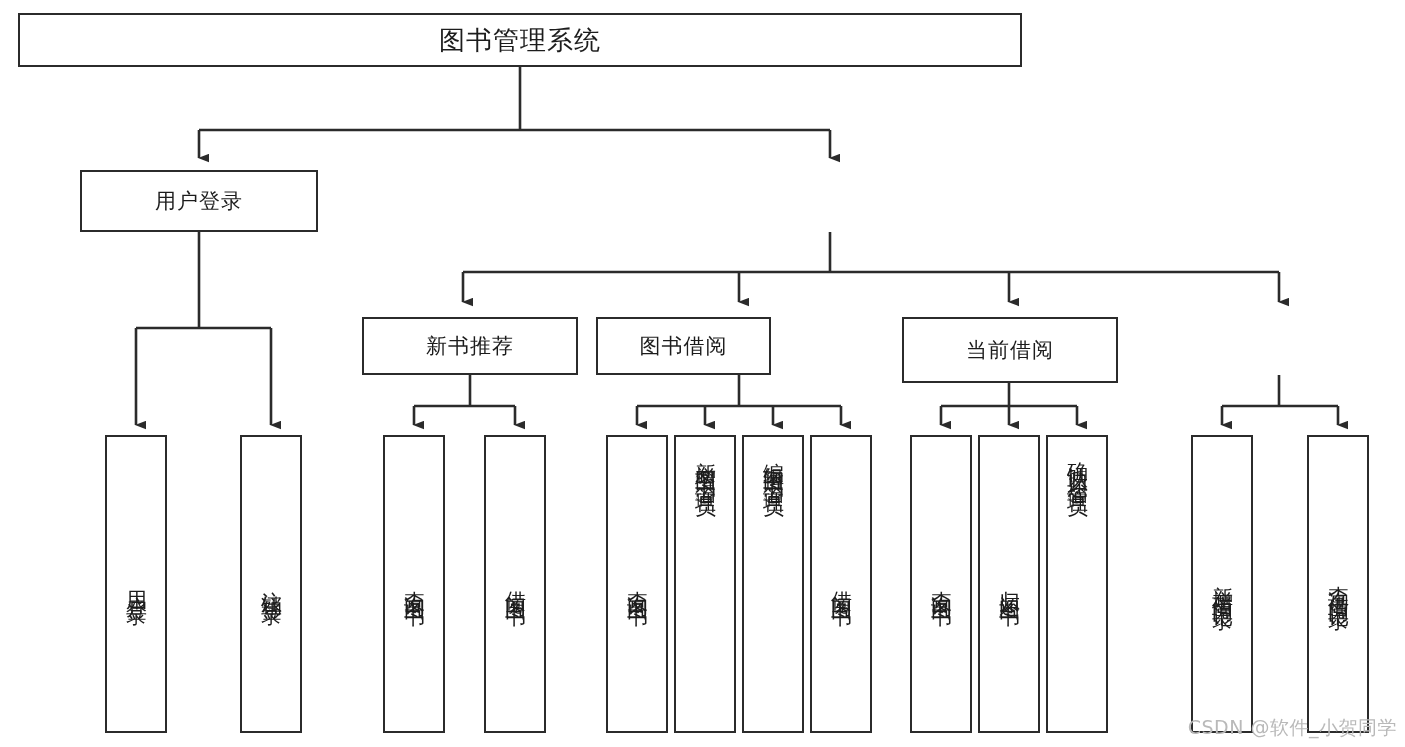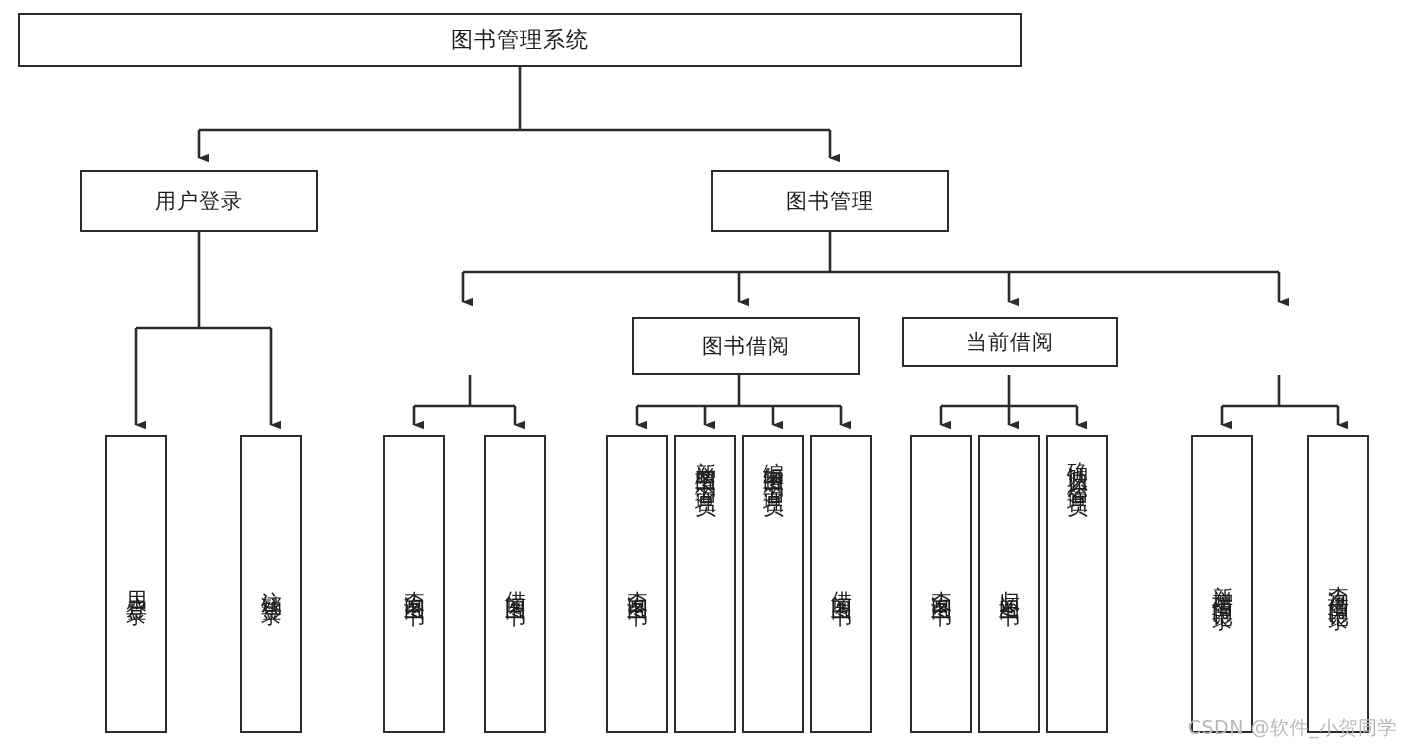--- a/index.html
+++ b/index.html
@@ -24,21 +24,21 @@
     color:#1c1c1c;
   }
   .node .lbl{
     display:block;
     text-align:center;
     line-height:1.18;
     white-space:nowrap;
   }
   
   .node.h .lbl{font-size:21px;letter-spacing:1px;}
-  .node.root .lbl{font-size:22px;letter-spacing:1px;}
+  .node.root .lbl{font-size:26px;letter-spacing:1px;}
 
   
   .node.v{
     align-items:flex-start;
     justify-content:center;
     padding-top:8px;
   }
   .node.v .lbl{
     writing-mode:vertical-rl;
     text-orientation:upright;
@@ -114,28 +114,28 @@
     </g>
   </svg>
 
   <div class="node h root" style="left:18px;top:13px;width:1004px;height:54px;">
     <span class="lbl">图书管理系统</span>
   </div>
 
   <div class="node h" style="left:80px;top:170px;width:238px;height:62px;">
     <span class="lbl">用户登录</span>
   </div>
-  <div class="node h" style="left:711px;top:170px;width:238px;height:62px;">
-    <span class="lbl">图书管理</span>
+
+  <div class="node h" style="left:362px;top:317px;width:216px;height:58px;">
+    <span class="lbl">新书推荐</span>
   </div>
-
-  <div class="node h" style="left:632px;top:317px;width:228px;height:58px;">
+  <div class="node h" style="left:596px;top:317px;width:175px;height:58px;">
     <span class="lbl">图书借阅</span>
   </div>
-  <div class="node h" style="left:902px;top:317px;width:216px;height:50px;">
+  <div class="node h" style="left:902px;top:317px;width:216px;height:66px;">
     <span class="lbl">当前借阅</span>
   </div>
 
   <div class="node v mid" style="left:105px;top:435px;width:62px;height:298px;">
     <span class="lbl">用户登录</span>
   </div>
   <div class="node v mid" style="left:240px;top:435px;width:62px;height:298px;">
     <span class="lbl">注销登录</span>
   </div>
 

